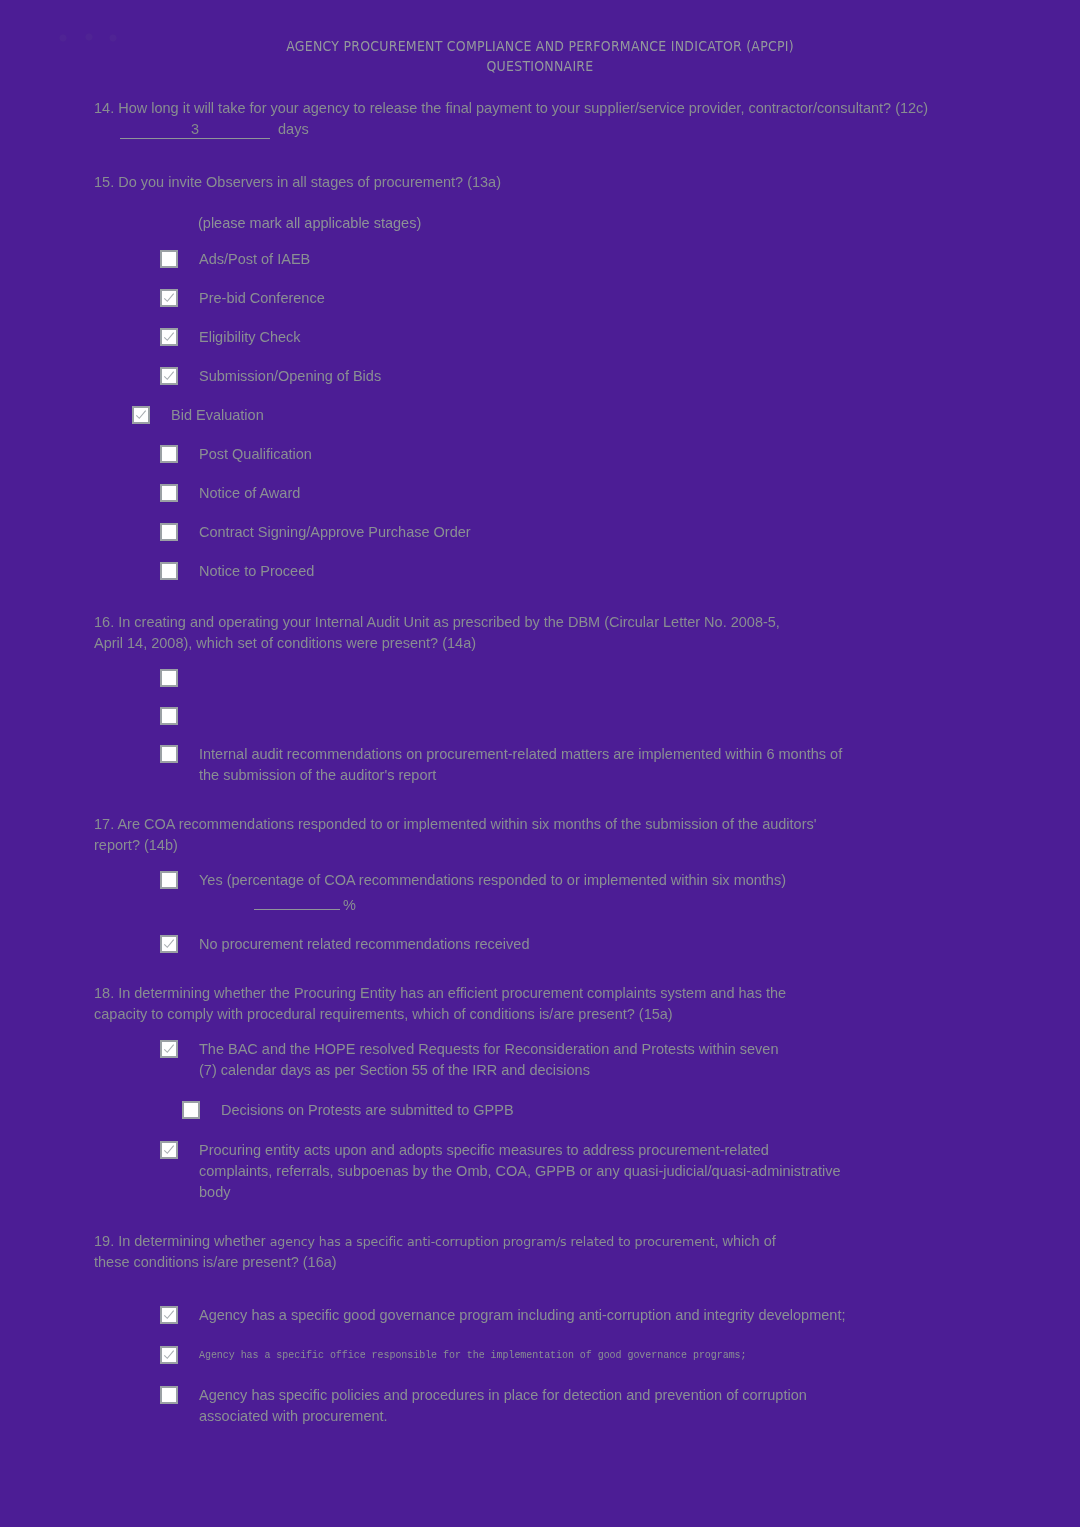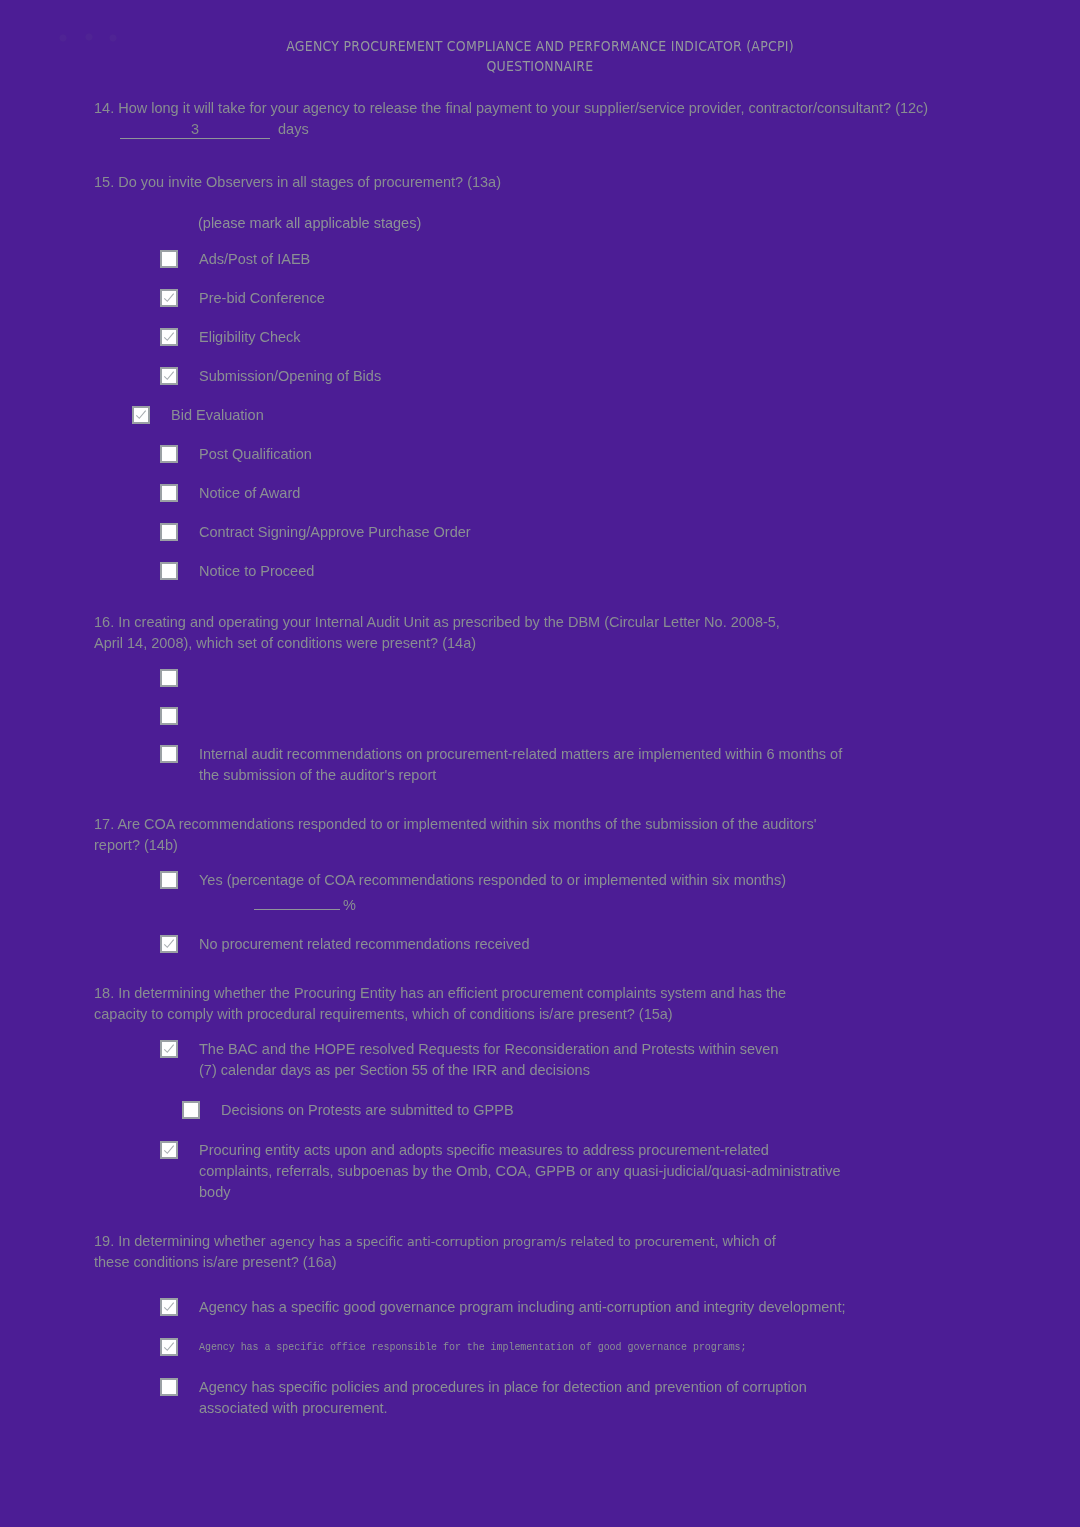--- a/index.html
+++ b/index.html
@@ -332,21 +332,21 @@
         </div>
 
       </div>
     </div>
 
     <div class="q" style="margin-top:28px;">
       <div class="q-text" style="max-width:700px;">
         <span>19. In determining whether </span><span class="inline-narrow">agency has a specific anti-corruption program/s related to procurement</span><span>, which of these conditions is/are present? (16a)</span>
       </div>
 
-      <div class="opts" style="margin-top:24px;">
+      <div class="opts" style="margin-top:32px;">
 
         <div class="opt">
           <span class="cb checked">
             <svg viewBox="0 0 12 12">
                 <path d="M1.3 6.3 L4.3 9.3 L10.7 1.6" fill="none" stroke="#a9aeb2" stroke-width="1.1"></path>
               </svg>
           </span>
           <span class="opt-label" style="max-width:700px;">Agency has a specific good governance program including anti-corruption and integrity development;</span>
         </div>
 

